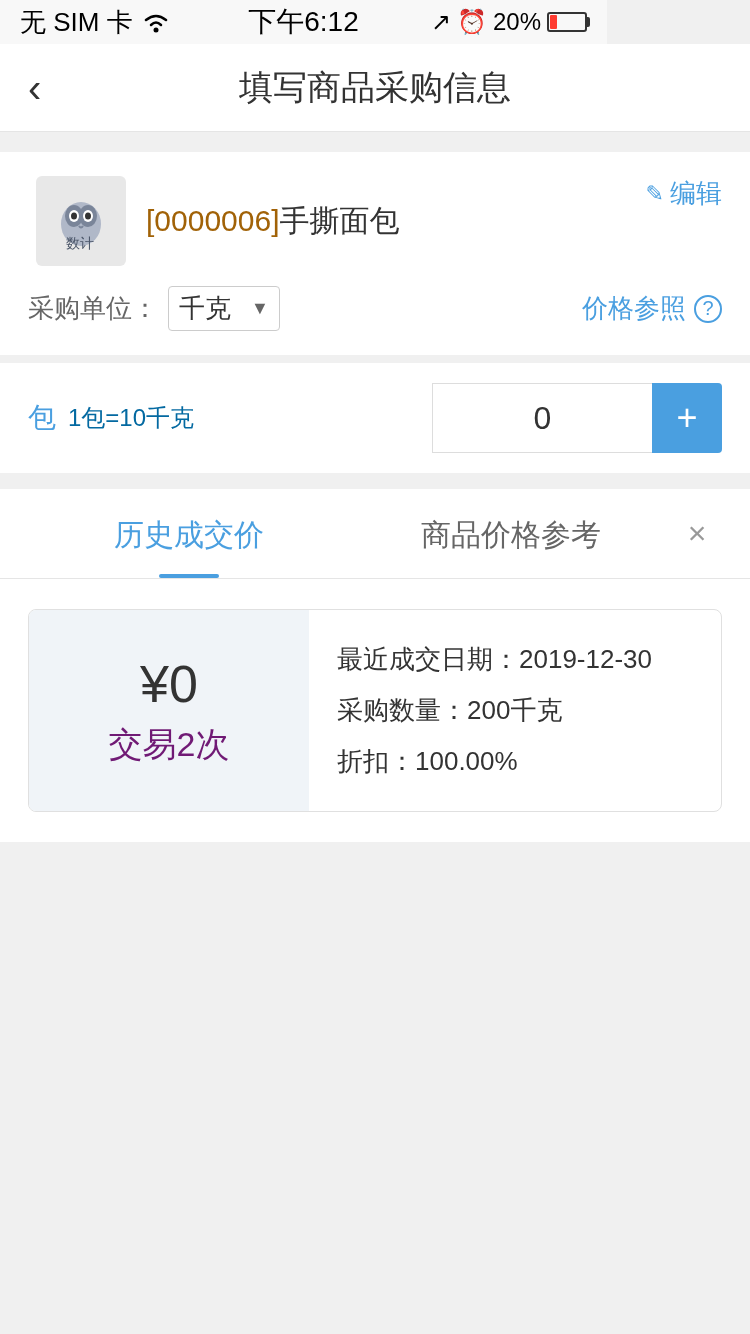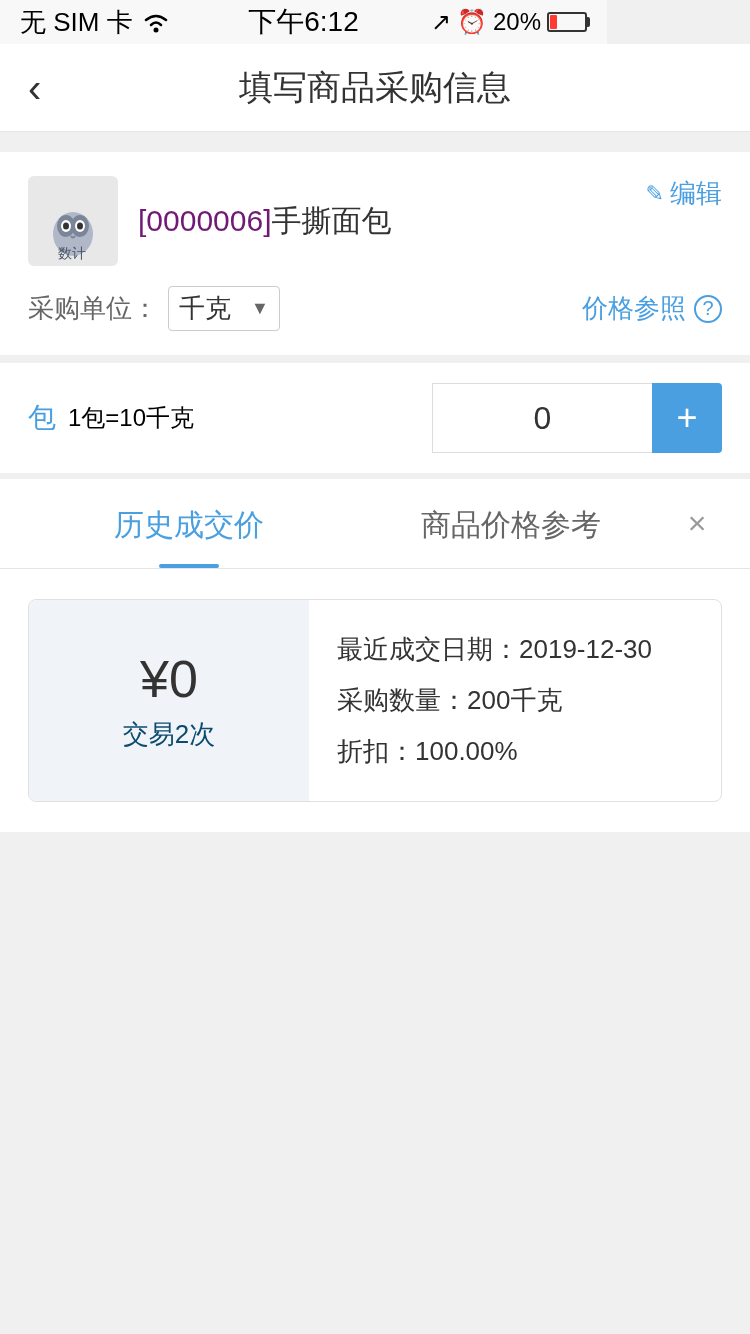--- a/index.html
+++ b/index.html
@@ -121,23 +121,24 @@
       display: flex;
       align-items: center;
       gap: 20px;
     }
     .product-thumb {
       width: 90px;
       height: 90px;
       background: #e8e8e8;
       border-radius: 6px;
       display: flex;
-      align-items: flex-end;
+      align-items: center;
       justify-content: center;
       overflow: hidden;
+      margin-left: 8px;
     }
     .edit-btn {
       font-size: 26px;
       color: #4a9fe0;
       cursor: pointer;
       display: flex;
       align-items: center;
       gap: 6px;
     }
     .product-unit-row {
@@ -202,21 +203,21 @@
       align-items: center;
       gap: 12px;
     }
     .qty-unit-name {
       font-size: 28px;
       color: #4a9fe0;
       font-weight: 500;
     }
     .qty-unit-desc {
       font-size: 24px;
-      color: #000000;
+      color: #0369a1;
     }
     .qty-input-area {
       display: flex;
       align-items: center;
       gap: 0;
     }
     .qty-input-box {
       width: 220px;
       height: 70px;
       border: 1px solid #ddd;
@@ -237,21 +238,21 @@
       display: flex;
       align-items: center;
       justify-content: center;
       cursor: pointer;
       border-radius: 0 4px 4px 0;
     }
 
     
     .tab-section {
       background: #fff;
-      margin-top: 6px;
+      margin-top: 16px;
     }
     .tab-header {
       display: flex;
       align-items: center;
       border-bottom: 1px solid #e5e5e5;
       padding: 0 28px;
       position: relative;
     }
     .tab-item {
       flex: 1;
@@ -305,22 +306,22 @@
       align-items: center;
       justify-content: center;
       padding: 40px 20px;
     }
     .price-amount {
       font-size: 52px;
       color: #333;
       font-weight: 400;
     }
     .price-count {
-      font-size: 26px;
-      color: #0c4a6e;
+      font-size: 34px;
+      color: #701a75;
       margin-top: 8px;
       text-align: right;
     }
     .price-card-right {
       flex: 1;
       padding: 30px 28px;
       display: flex;
       flex-direction: column;
       justify-content: center;
       gap: 12px;
@@ -384,21 +385,21 @@
           <ellipse cx="42" cy="30" rx="9" ry="11" fill="#7a8599"></ellipse>
           <ellipse cx="28" cy="30" rx="5" ry="6" fill="#fff"></ellipse>
           <ellipse cx="42" cy="30" rx="5" ry="6" fill="#fff"></ellipse>
           <ellipse cx="28" cy="30" rx="3" ry="3.5" fill="#333"></ellipse>
           <ellipse cx="42" cy="30" rx="3" ry="3.5" fill="#333"></ellipse>
           <path d="M33 40 Q35 43 37 40" stroke="#7a8599" stroke-width="2" fill="none"></path>
           <text x="20" y="62" font-size="14" fill="#4a5568" font-family="sans-serif">数计</text>
         </svg>
       </div>
       <div>
-        <span style="font-size:30px;color:#701a75;">[0000006]</span><span style="font-size:30px;color:#333;">手撕面包</span>
+        <span style="font-size:30px;color:#a16207;">[0000006]</span><span style="font-size:30px;color:#333;">手撕面包</span>
       </div>
     </div>
     <div class="edit-btn">
       <span style="font-size:22px;">✎</span>
       <span>编辑</span>
     </div>
   </div>
   <div class="product-unit-row">
     <div class="unit-label">
       <span>采购单位：</span>

